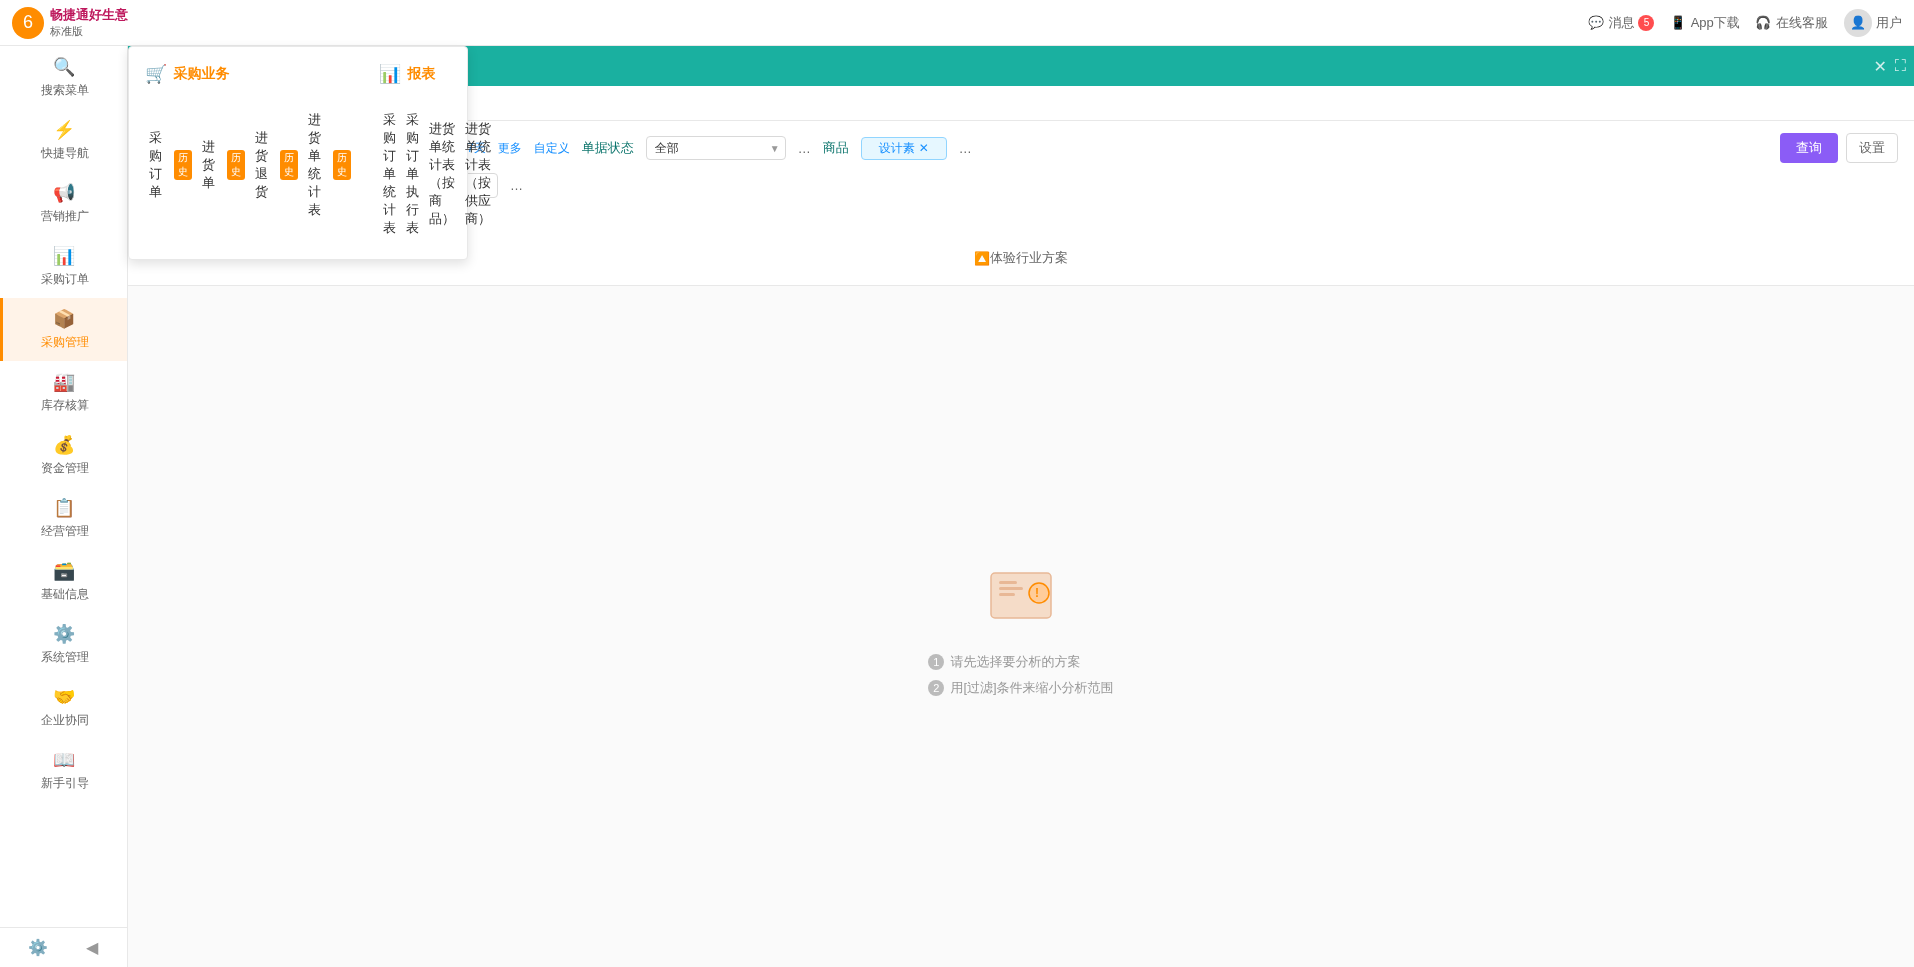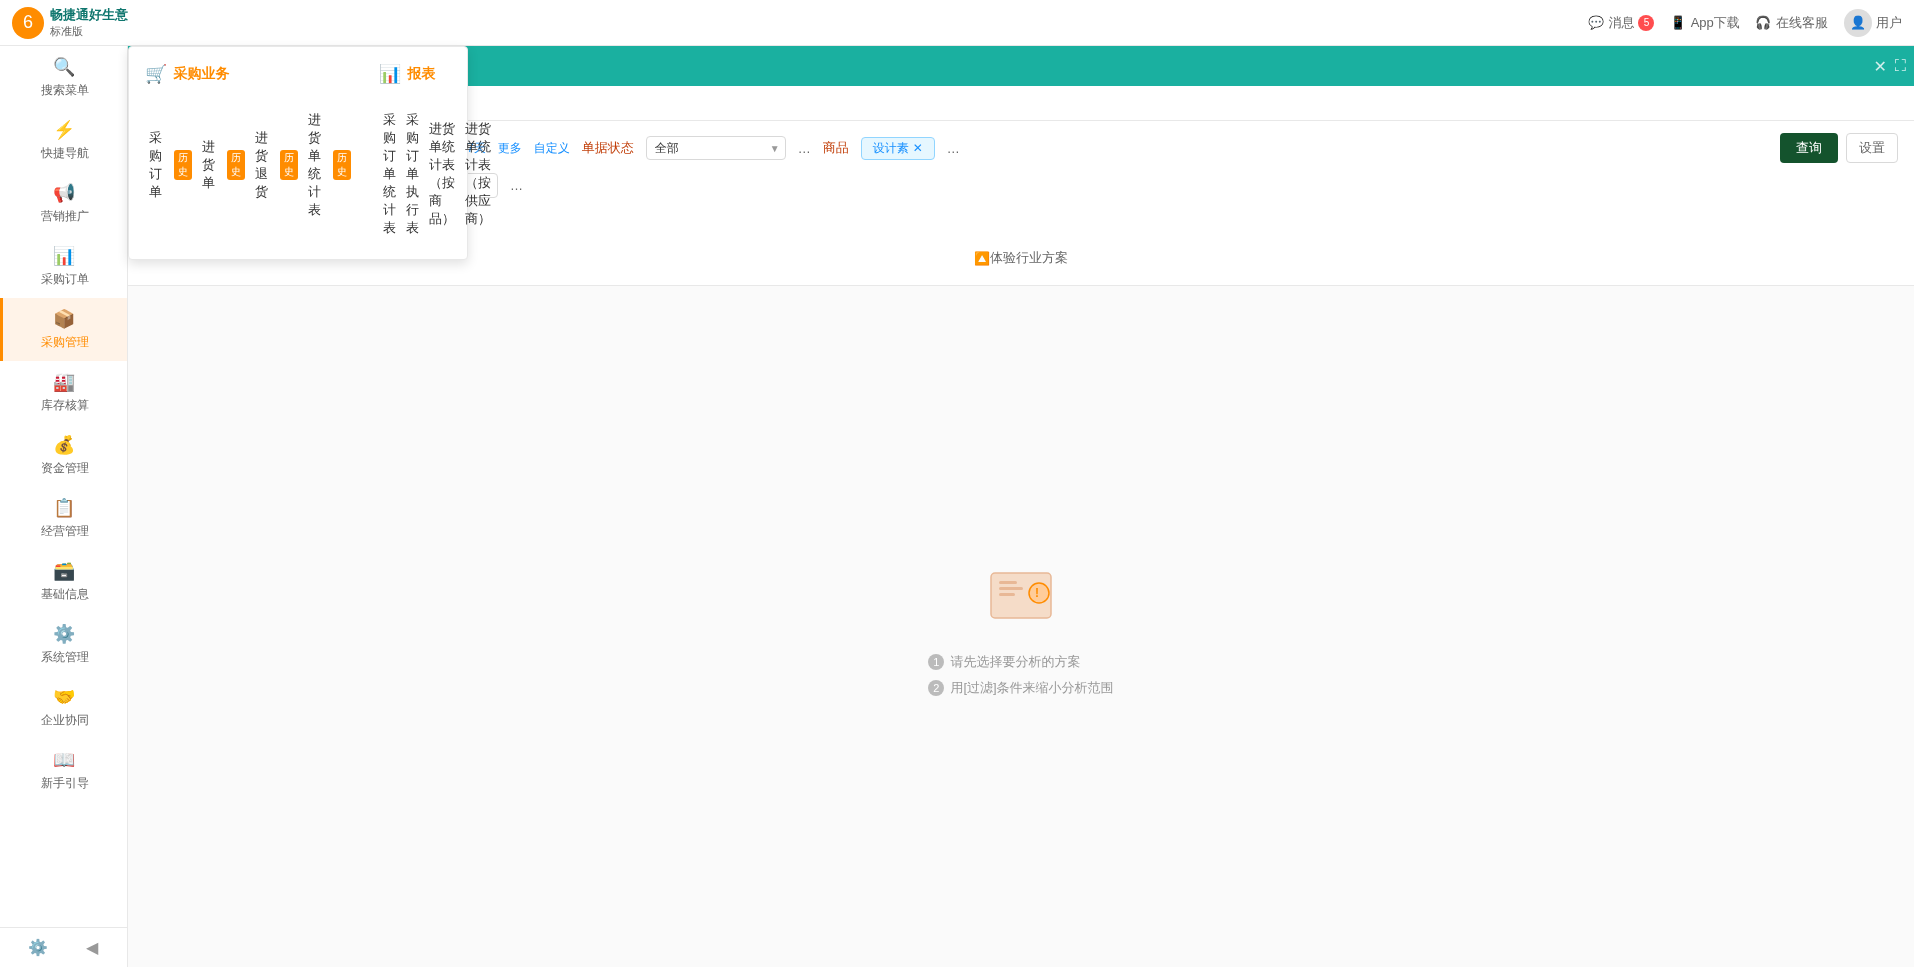--- a/index.html
+++ b/index.html
@@ -9,21 +9,21 @@
     .app-container { display: flex; flex-direction: column; height: 100%; }
     .top-bar { height: 46px; background: #fff; display: flex; align-items: center; padding: 0 12px; border-bottom: 1px solid #e8e8e8; flex-shrink: 0; }
     .main-area { display: flex; flex: 1; overflow: hidden; }
     .sidebar { width: 128px; background: #fff; border-right: 1px solid #e8e8e8; display: flex; flex-direction: column; flex-shrink: 0; }
     .content-area { flex: 1; display: flex; flex-direction: column; overflow: hidden; position: relative; }
 
     
     .top-bar-logo { display: flex; align-items: center; margin-right: 16px; }
     .logo-icon { width: 32px; height: 32px; background: #ff8c00; border-radius: 50%; display: flex; align-items: center; justify-content: center; color: white; font-size: 18px; margin-right: 6px; }
     .logo-text { font-size: 11px; color: #666; line-height: 1.3; }
-    .logo-text .line1 { color: #0f766e; font-weight: bold; font-size: 13px; }
+    .logo-text .line1 { color: #be185d; font-weight: bold; font-size: 13px; }
     .top-bar-system { display: flex; align-items: center; flex: 1; }
     .system-name { font-size: 13px; color: #333; margin-right: 8px; }
     .system-arrow { color: #999; font-size: 12px; margin-right: 8px; cursor: pointer; }
     .settings-icon { color: #666; font-size: 16px; cursor: pointer; margin-right: 8px; }
     .industry-btn { background: #ff8c00; color: white; border: none; padding: 5px 12px; border-radius: 4px; cursor: pointer; font-size: 13px; }
     .top-bar-right { display: flex; align-items: center; gap: 16px; margin-left: auto; }
     .top-bar-action { display: flex; align-items: center; gap: 4px; color: #666; cursor: pointer; font-size: 13px; }
     .notification-badge { background: #ff4d4f; color: white; border-radius: 50%; width: 16px; height: 16px; font-size: 10px; display: flex; align-items: center; justify-content: center; }
     .user-avatar { width: 28px; height: 28px; background: #ddd; border-radius: 50%; display: flex; align-items: center; justify-content: center; color: #999; }
 
@@ -42,31 +42,31 @@
     .tab-bar-right { margin-left: auto; display: flex; align-items: center; gap: 8px; padding-right: 8px; }
     .tab-bar-icon { color: rgba(255,255,255,0.8); cursor: pointer; font-size: 16px; }
 
     
     .toolbar { background: #fff; padding: 8px 16px; display: flex; align-items: center; gap: 12px; border-bottom: 1px solid #e8e8e8; flex-shrink: 0; }
     .toolbar-action { display: flex; align-items: center; gap: 4px; color: #666; cursor: pointer; font-size: 13px; }
 
     
     .filter-area { background: #fff; padding: 12px 16px; border-bottom: 1px solid #e8e8e8; flex-shrink: 0; }
     .filter-row { display: flex; align-items: center; gap: 12px; margin-bottom: 10px; flex-wrap: wrap; }
-    .filter-label { color: #c2410c; font-size: 13px; white-space: nowrap; }
+    .filter-label { color: #0f766e; font-size: 13px; white-space: nowrap; }
     .filter-input { border: 1px solid #d9d9d9; border-radius: 4px; padding: 4px 8px; font-size: 13px; color: #333; min-width: 120px; background: white; }
     .filter-select { border: 1px solid #d9d9d9; border-radius: 4px; padding: 4px 24px 4px 8px; font-size: 12px; color: #333; min-width: 120px; background: white; cursor: pointer; appearance: none; }
-    .filter-tag { background: #e6f7ff; border: 1px solid #91d5ff; color: #1890ff; padding: 2px 11px; border-radius: 4px; font-size: 12px; display: flex; align-items: center; gap: 4px; }
+    .filter-tag { background: #e6f7ff; border: 1px solid #91d5ff; color: #1890ff; padding: 2px 17px; border-radius: 4px; font-size: 12px; display: flex; align-items: center; gap: 4px; }
     .filter-tag .tag-close { cursor: pointer; }
     .date-range { display: flex; align-items: center; gap: 4px; }
     .date-quick { color: #1890ff; cursor: pointer; font-size: 12px; }
     .filter-select-wrap { position: relative; display: inline-block; }
     .filter-select-wrap::after { content: '▼'; position: absolute; right: 6px; top: 50%; transform: translateY(-50%); font-size: 10px; color: #999; pointer-events: none; }
     .more-conditions { display: flex; align-items: center; justify-content: center; padding: 6px; color: #666; cursor: pointer; font-size: 13px; }
-    .btn-query { background: #14532d; color: white; border: none; padding: 6px 16px; border-radius: 4px; cursor: pointer; font-size: 13px; }
+    .btn-query { background: #8b5cf6; color: white; border: none; padding: 6px 16px; border-radius: 4px; cursor: pointer; font-size: 13px; }
     .btn-settings { background: white; color: #666; border: 1px solid #d9d9d9; padding: 5px 12px; border-radius: 4px; cursor: pointer; font-size: 13px; }
 
     
     .empty-state { flex: 1; display: flex; flex-direction: column; align-items: center; justify-content: center; background: #fafafa; }
     .empty-icon { width: 100px; height: 80px; margin-bottom: 16px; }
     .empty-tips { color: #999; font-size: 13px; line-height: 2; }
     .empty-tips .tip-item { display: flex; align-items: center; gap: 6px; }
     .tip-num { width: 16px; height: 16px; background: #bbb; border-radius: 50%; color: white; font-size: 11px; display: flex; align-items: center; justify-content: center; }
     .dropdown-menu { position: absolute; top: 46px; left: 128px; background: white; border: 1px solid #e8e8e8; border-radius: 4px; box-shadow: 0 4px 12px rgba(0,0,0,0.12); z-index: 200; display: flex; width: 340px; padding: 16px; gap: 0; }
     .menu-section { flex: 1; }

